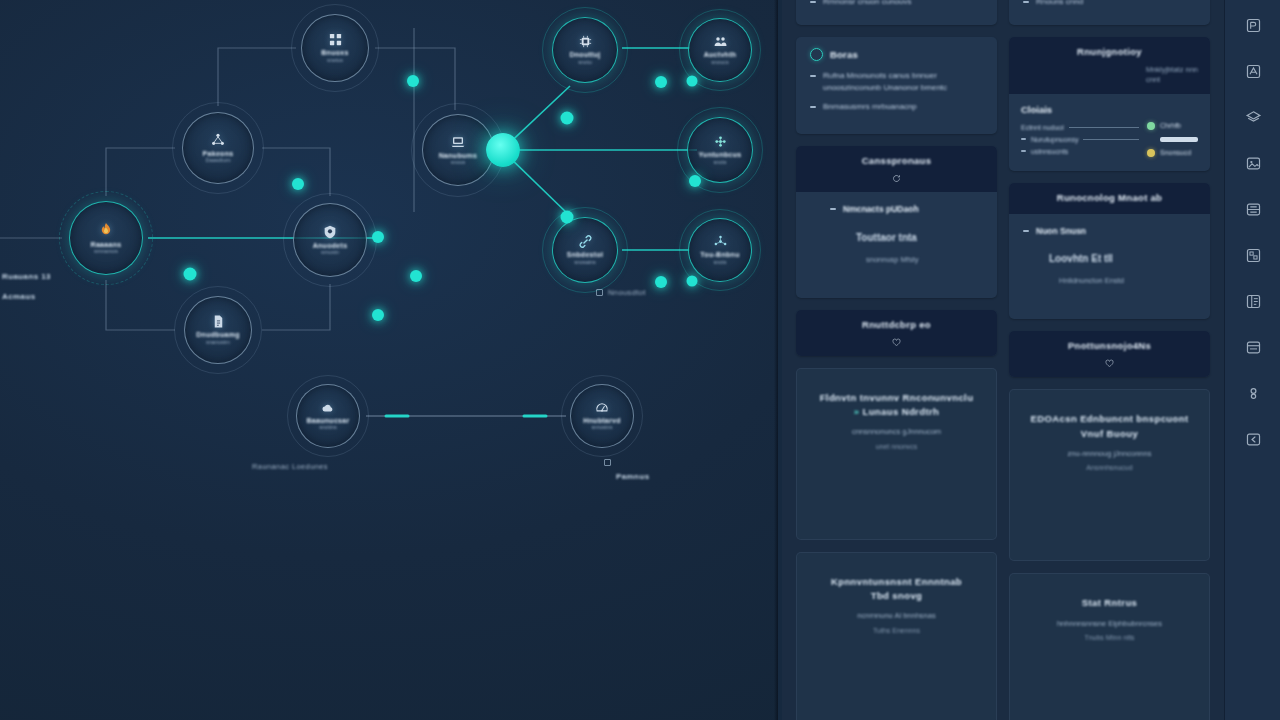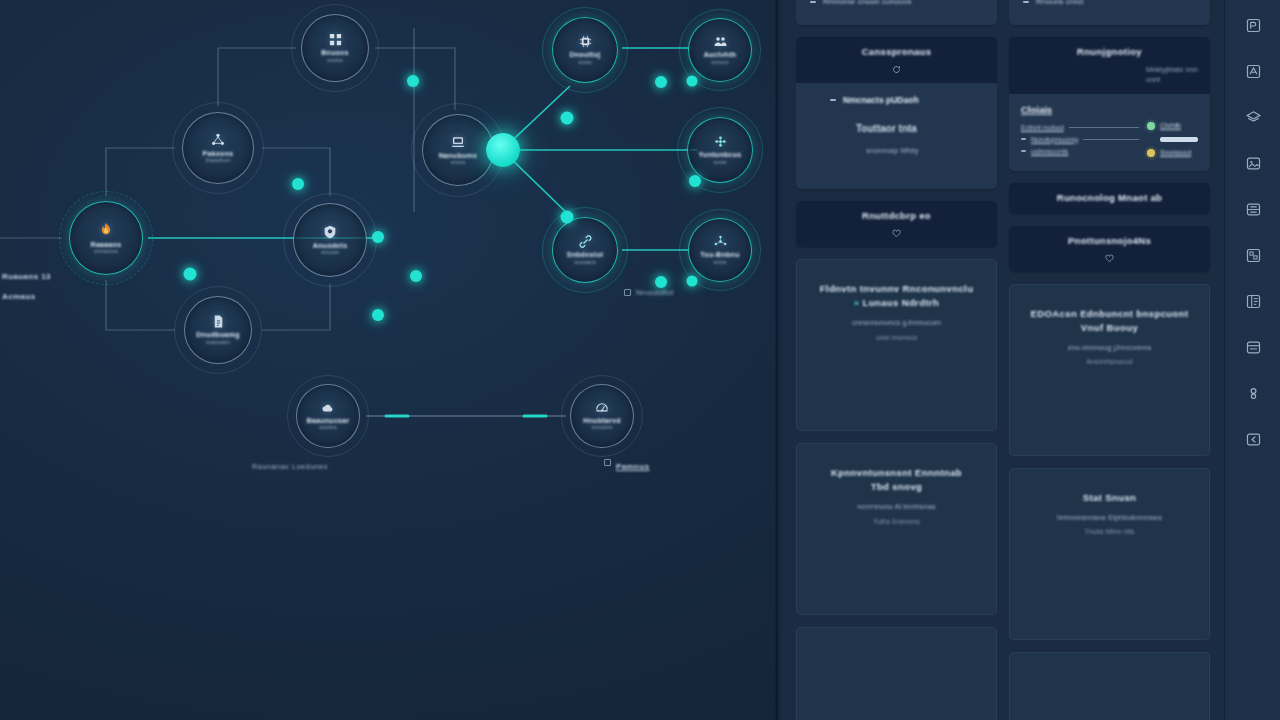--- a/index.html
+++ b/index.html
@@ -468,46 +468,62 @@
         <div class="ntitle">Hnubtarvd</div>
         <div class="nsub">snrustns</div>
       </div>
     </div>
 
     <div class="cap" style="left:2px;top:272px;">Ruauans 13</div>
     <div class="cap" style="left:2px;top:292px;">Acmaus</div>
 
     <div class="cap sub" style="left:252px;top:462px;">Raunanac Loedunes</div>
 
-    <div class="cap-row" style="left:596px;top:288px;margin-left:28px;">
+    <div class="cap-row" style="left:596px;top:288px;">
       <span class="dotmark"></span>
       <span class="cap sub" style="position:relative;left:0;top:0;">Nnousdtot</span>
     </div>
 
     <div class="cap-row" style="left:604px;top:458px;">
       <span class="dotmark"></span>
-      <span class="cap" style="position:relative;left:0;top:4px;text-decoration:underline;">Pamnus</span>
+      <span class="cap" style="position:relative;left:0;top:14px;">Pamnus</span>
     </div>
   </div>
 
   <div id="panel">
     <div id="panelscroll">
       <div class="pgrid">
 
         <div class="col">
 
           <div class="card" style="background:#22364f;">
             <div class="cardbody" style="padding:10px 14px 10px 14px;">
               <div class="bul">
                 <span class="dash"></span>
                 <span class="btxt">Rmnonsr cnuon cunouvs</span>
               </div>
             </div>
           </div>
 
+          <div class="card">
+            <div class="cardbody">
+              <div class="sectitle">
+                <span class="ringicon"></span>
+                <span class="st">Boras</span>
+              </div>
+              <div class="bul">
+                <span class="dash"></span>
+                <span class="btxt">Rufna Mnonunots canus bnnuer unooszinconunb Unanonor bmentc</span>
+              </div>
+              <div class="bul">
+                <span class="dash"></span>
+                <span class="btxt">Bnmasusmrs rnrbuanacnp</span>
+              </div>
+            </div>
+          </div>
 
           <div class="card">
             <div class="cardhead">
               <span class="htext">Cansspronaus</span>
               <svg class="hicon" viewBox="0 0 24 24">
                 <path d="M20 12 a8 8 0 1 1 -2.4 -5.7" fill="none" stroke="#cfdcea" stroke-width="2.2"></path>
                 <path d="M20 3.5 V8 h-4.5" fill="none" stroke="#cfdcea" stroke-width="2.2"></path>
               </svg>
             </div>
             <div class="cardbody" style="padding-bottom:34px;padding-left:34px;">
@@ -558,21 +574,21 @@
               </div>
             </div>
           </div>
 
           <div class="card">
             <div class="cardhead">
               <span class="htext">Rnunjgnotioy</span>
               <span class="hmeta">Mnklyjbtatz nnn
 cnnt</span>
             </div>
-            <div class="cardbody" style="padding:10px 12px 14px 12px;text-decoration:underline;">
+            <div class="cardbody" style="padding:10px 12px 14px 12px;">
               <div class="st" style="font-size:9.5px;font-weight:700;color:#e6eff8;filter:blur(.85px);margin-bottom:7px;">Cloiais</div>
 
               <div class="miniflow">
                 <div class="mfleft">
                   <div class="mfrow">
                     <span class="mtxt">Ectnnt nuduol</span>
                     <span class="mfline"></span>
                   </div>
                   <div class="mfrow">
                     <span class="mdash"></span>
@@ -596,40 +612,48 @@
                   </div>
                 </div>
               </div>
             </div>
           </div>
 
           <div class="card">
             <div class="cardhead">
               <span class="htext">Runocnolog Mnaot ab</span>
             </div>
+            <div class="cardbody" style="padding-bottom:34px;">
+              <div class="bul strong">
+                <span class="dash"></span>
+                <span class="btxt">Nuon Snusn</span>
+              </div>
+              <div class="indent">Loovhtn Et tll</div>
+              <div class="indent2">Hnlidnuncton Enstd</div>
+            </div>
           </div>
 
           <div class="card">
             <div class="cardhead">
               <span class="htext">Pnottunsnojo4Ns</span>
               <svg class="hicon" viewBox="0 0 24 24">
                 <path d="M12 20 C5 15.5 2.5 11.8 2.5 8.6 A4.6 4.6 0 0 1 12 6.6 a4.6 4.6 0 0 1 9.5 2 c0 3.2 -2.5 6.9 -9.5 11.4 z" fill="none" stroke="#cfdcea" stroke-width="2"></path>
               </svg>
             </div>
           </div>
 
           <div class="bigcard">
             <div class="l1">EDOAcsn Ednbuncnt bnspcuont</div>
             <div class="l2">Vnuf Buouy</div>
             <div class="l3">znu-nnnnoug jJnnconnns</div>
             <div class="l4">Ansnnhsnucud</div>
           </div>
 
           <div class="bigcard">
-            <div class="l2">Stat Snusn</div>
+            <div class="l2">Stat Rntrus</div>
             <div class="l3">hnhnnnsnnsne Elphbubnrcnses</div>
             <div class="l4">Tnubs Mtnn ntts</div>
           </div>
 
           <div class="bigcard" style="min-height:60px;"></div>
         </div>
 
       </div>
     </div>
   </div>

